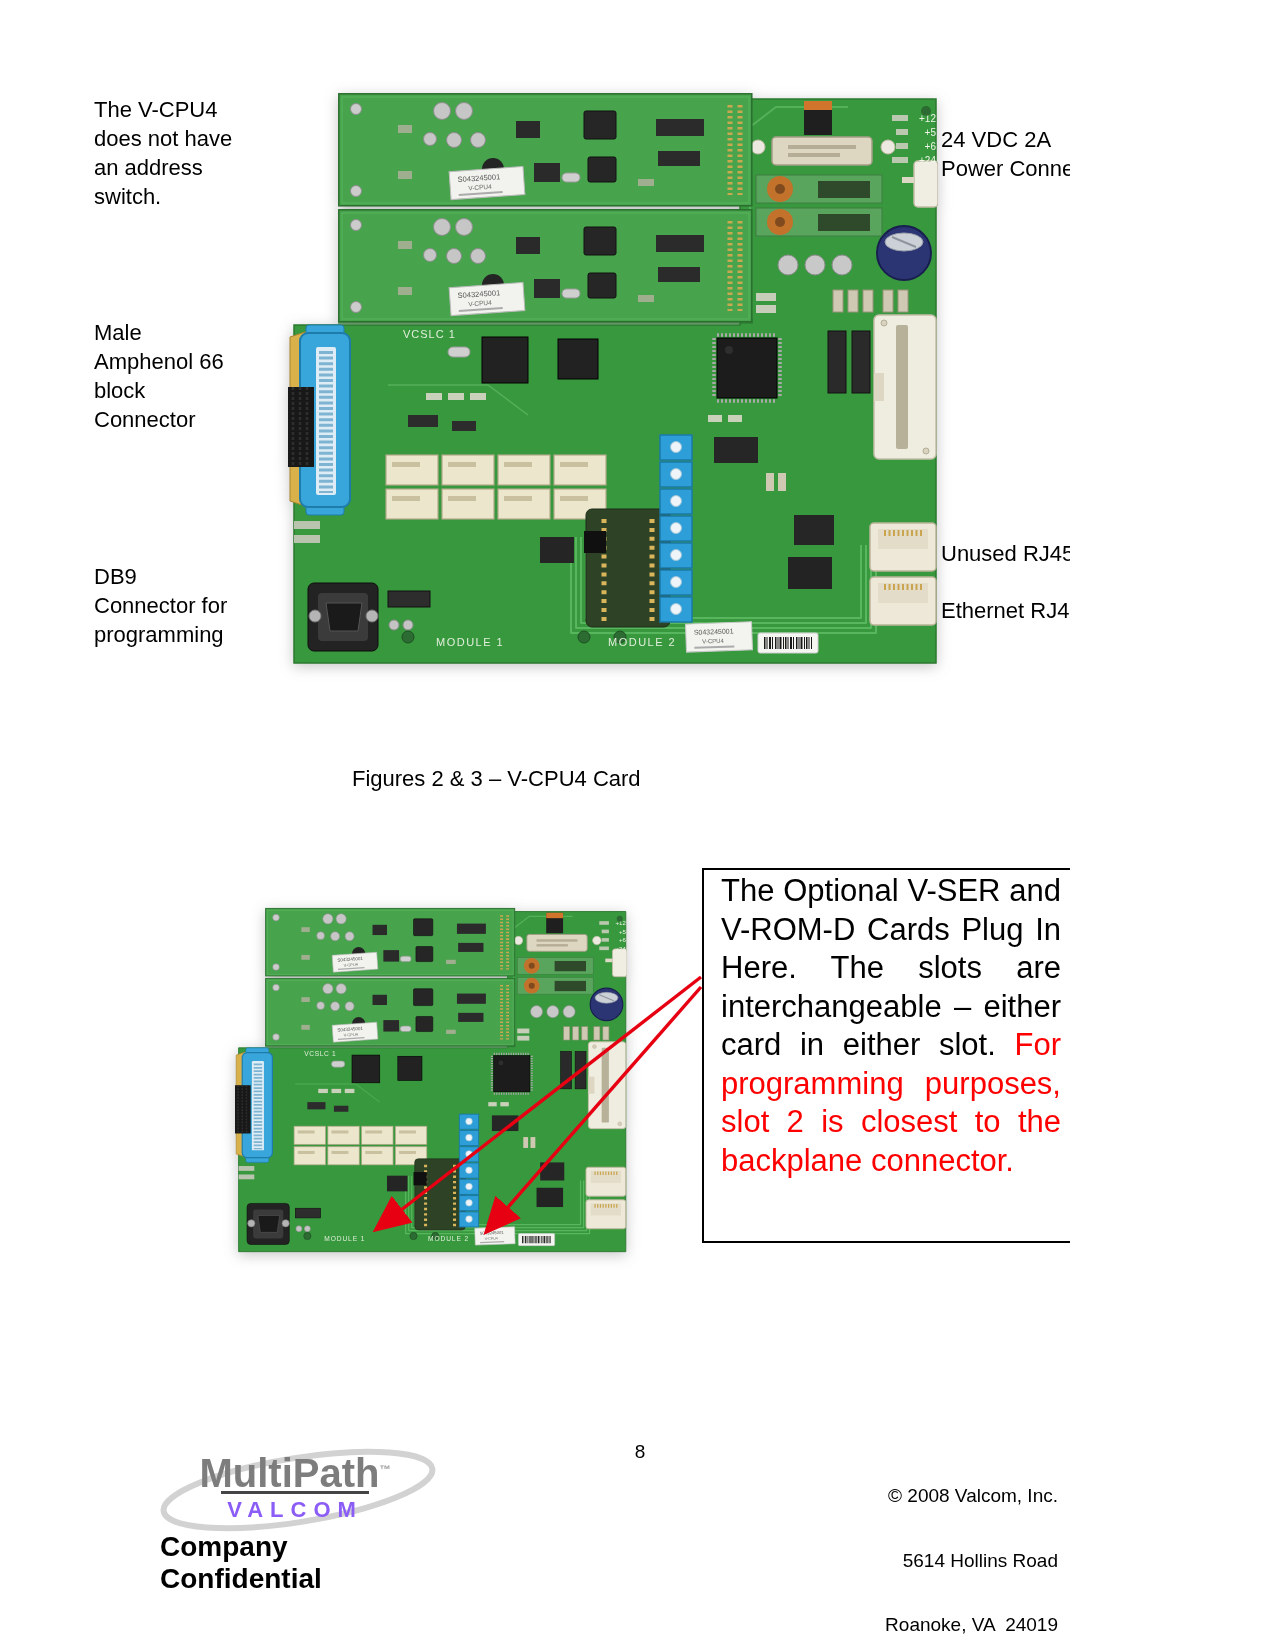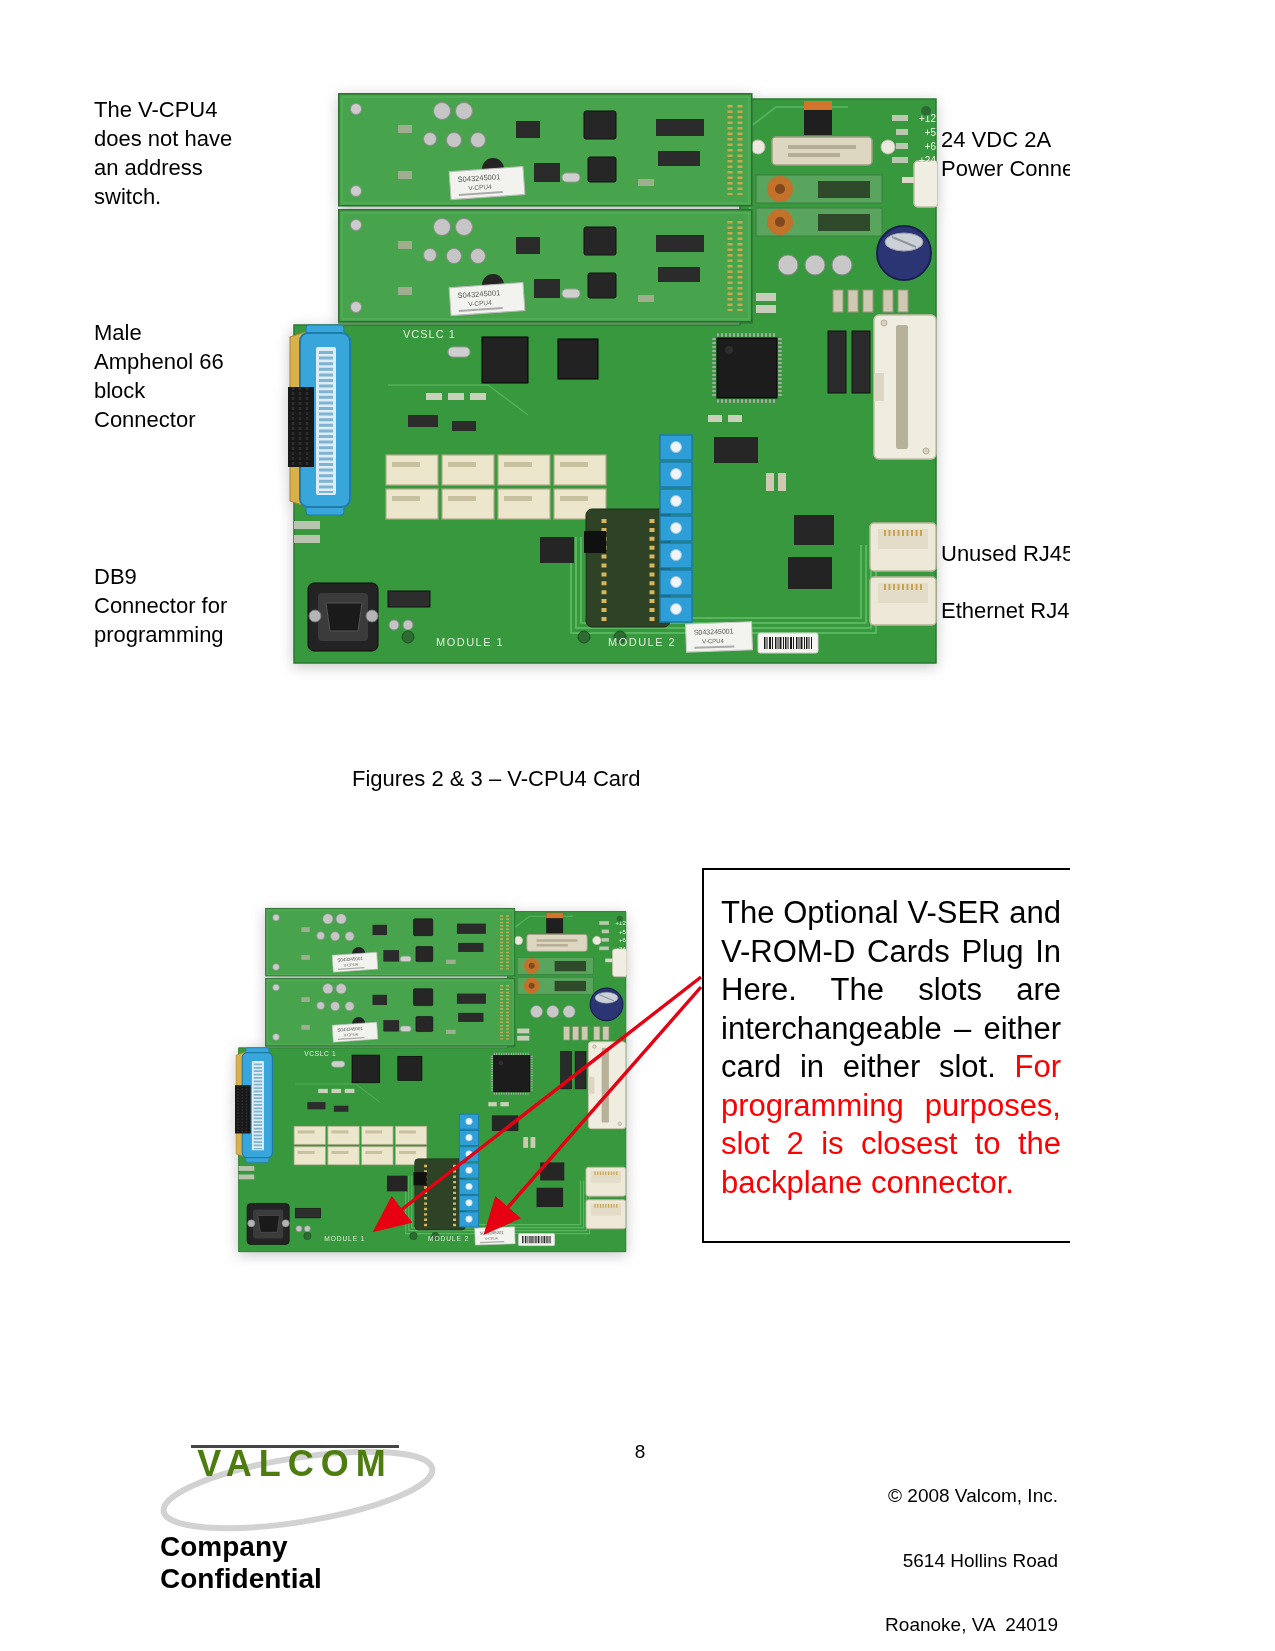--- a/index.html
+++ b/index.html
@@ -11,32 +11,32 @@
   .co-left  { width:146px; left:94px; }
   .co-right { width:172px; left:941px;margin-top:12px; }
   .caption { position:absolute; top:766px; left:352px; width:600px; text-align:left;
              font-size:22px; }
   .photo { position:absolute; filter:drop-shadow(0 3px 7px rgba(70,70,70,0.30)); }
   .photo-main { left:288px; top:85px; }
   .photo-small { left:235px; top:903px; }
   .arrows { position:absolute; left:230px; top:920px; }
   .notebox {
     position:absolute; left:702px; top:868px; width:378px; height:375px;
-    box-sizing:border-box; border:2px solid #000; padding:24px 17px;
+    box-sizing:border-box; border:2px solid #000; padding:2px 17px;
     font-size:31px; line-height:38.5px; text-align:justify;
   }
   .note-red { color:#ff0000; }
   .pagenum { position:absolute; left:600px; top:1441px; width:80px; text-align:center;
              font-size:19px; }
   .logo { position:absolute; left:160px; top:1448px; width:270px; text-align:center; }
   .logo-swoosh { position:absolute; left:-12px; top:0px; }
   .logo-top { position:relative; font-size:40px; font-weight:bold; color:#7d7d7d;
               letter-spacing:0px; line-height:42px; }
   .logo-top sup { font-size:11px; color:#9a9a9a; }
-  .logo-bottom { position:relative; font-size:36px; font-weight:bold; color:#4d7c0f;
+  .logo-bottom { position:relative; font-size:22px; font-weight:bold; color:#8b5cf6;
                  letter-spacing:7px; line-height:32px; margin-top:-3px;
                  border-top:3px solid #454545; display:inline-block; padding:0 6px; }
   .confidential { position:absolute; left:160px; top:1531px; width:270px; 
                   font-size:28px; font-weight:bold; }
   .addr { position:absolute; left:780px; top:1442px; width:278px; text-align:right;
           font-size:19px; line-height:21.5px; white-space:pre; }
 </style>
 </head>
 <body>
 
@@ -301,20 +301,21 @@
     <line x1="471" y1="57" x2="148" y2="308" stroke="#e60012" stroke-width="3.4" marker-end="url(#ah)"></line>
     <line x1="471" y1="67" x2="258" y2="310" stroke="#e60012" stroke-width="3.4" marker-end="url(#ah)"></line>
   </svg>
 
   <div class="pagenum">8</div>
 
   <div class="logo">
     <svg class="logo-swoosh" width="294" height="88" viewBox="0 0 294 88">
       <ellipse cx="150" cy="42" rx="136" ry="32" fill="none" stroke="#d2d2d2" stroke-width="6" transform="rotate(-9 150 42)"></ellipse>
     </svg>
+    <div class="logo-top"><span>MultiPath</span><sup>™</sup></div>
     <div><span class="logo-bottom">VALCOM</span></div>
   </div>
   <div class="confidential">Company Confidential</div>
 
   <div class="addr">
     <div>© 2008 Valcom, Inc.</div>
     <div>5614 Hollins Road</div>
     <div>Roanoke, VA  24019</div>
     
     

